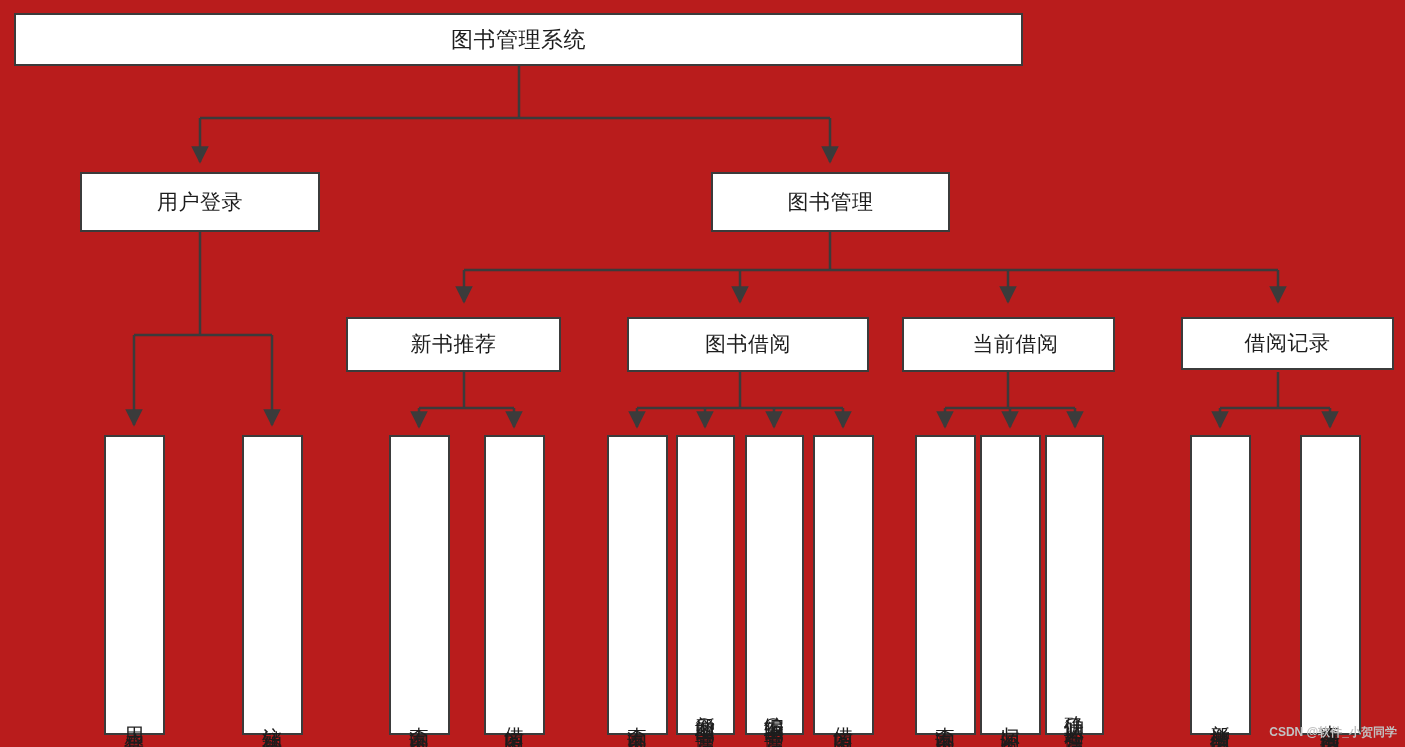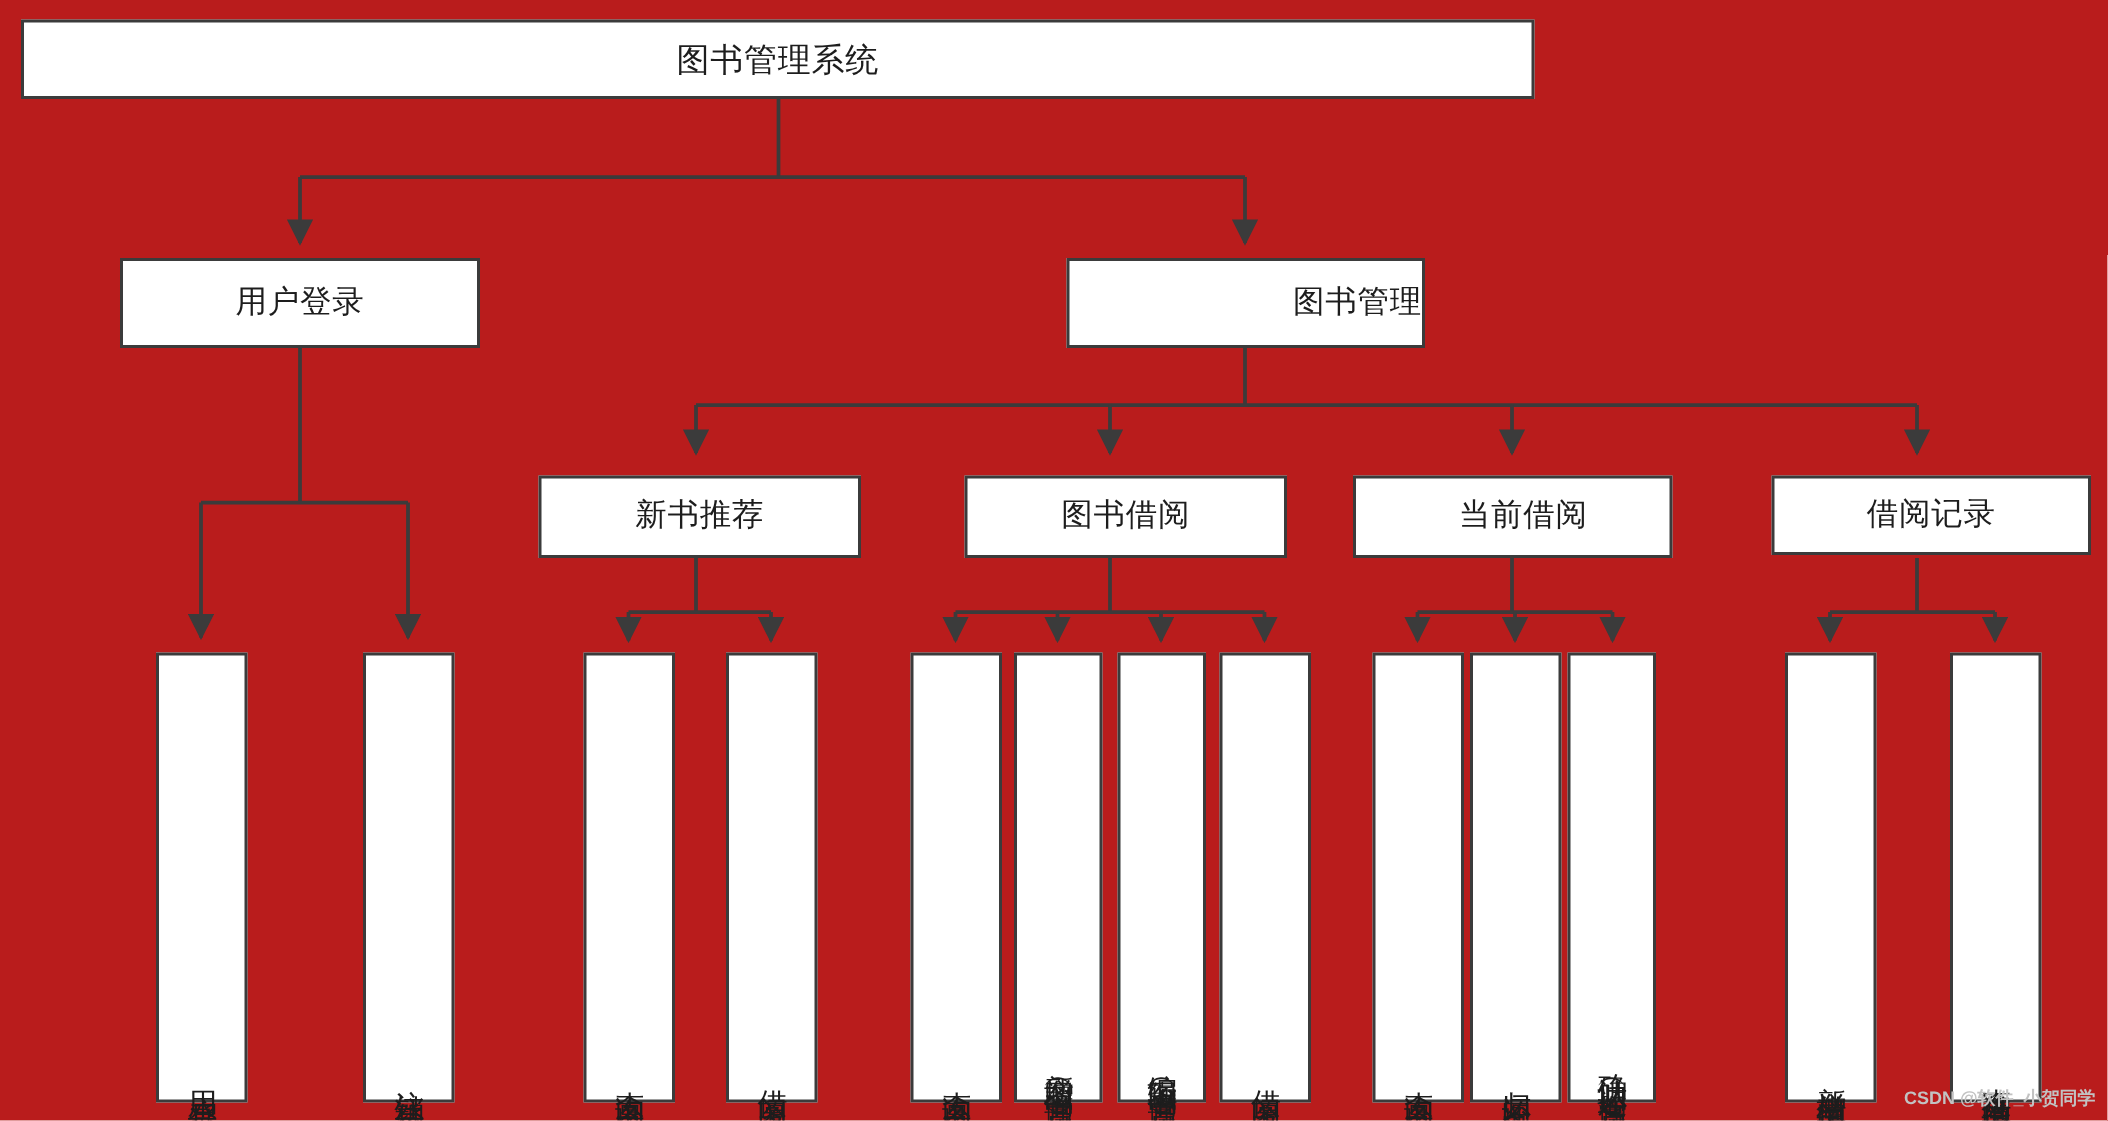--- a/index.html
+++ b/index.html
@@ -130,28 +130,28 @@
     </g>
   </svg>
 
   <div class="node root" style="left:14px; top:13px; width:1009px; height:53px;">
     <span class="label">图书管理系统</span>
   </div>
 
   <div class="node level2" style="left:80px; top:172px; width:240px; height:60px;">
     <span class="label">用户登录</span>
   </div>
-  <div class="node level2" style="left:711px; top:172px; width:239px; height:60px;justify-content:flex-end;">
+  <div class="node level2" style="left:711px; top:172px; width:239px; height:60px;">
     <span class="label">图书管理</span>
   </div>
 
-  <div class="node level3" style="left:359px; top:317px; width:215px; height:55px;">
+  <div class="node level3" style="left:346px; top:317px; width:215px; height:55px;">
     <span class="label">新书推荐</span>
   </div>
-  <div class="node level3" style="left:643px; top:317px; width:215px; height:55px;">
+  <div class="node level3" style="left:627px; top:317px; width:242px; height:55px;">
     <span class="label">图书借阅</span>
   </div>
   <div class="node level3" style="left:902px; top:317px; width:213px; height:55px;padding-left:14px;">
     <span class="label">当前借阅</span>
   </div>
   <div class="node level3" style="left:1181px; top:317px; width:213px; height:53px;">
     <span class="label">借阅记录</span>
   </div>
 
   <div class="node leaf" style="left:104px; top:435px; width:61px; height:300px;">

